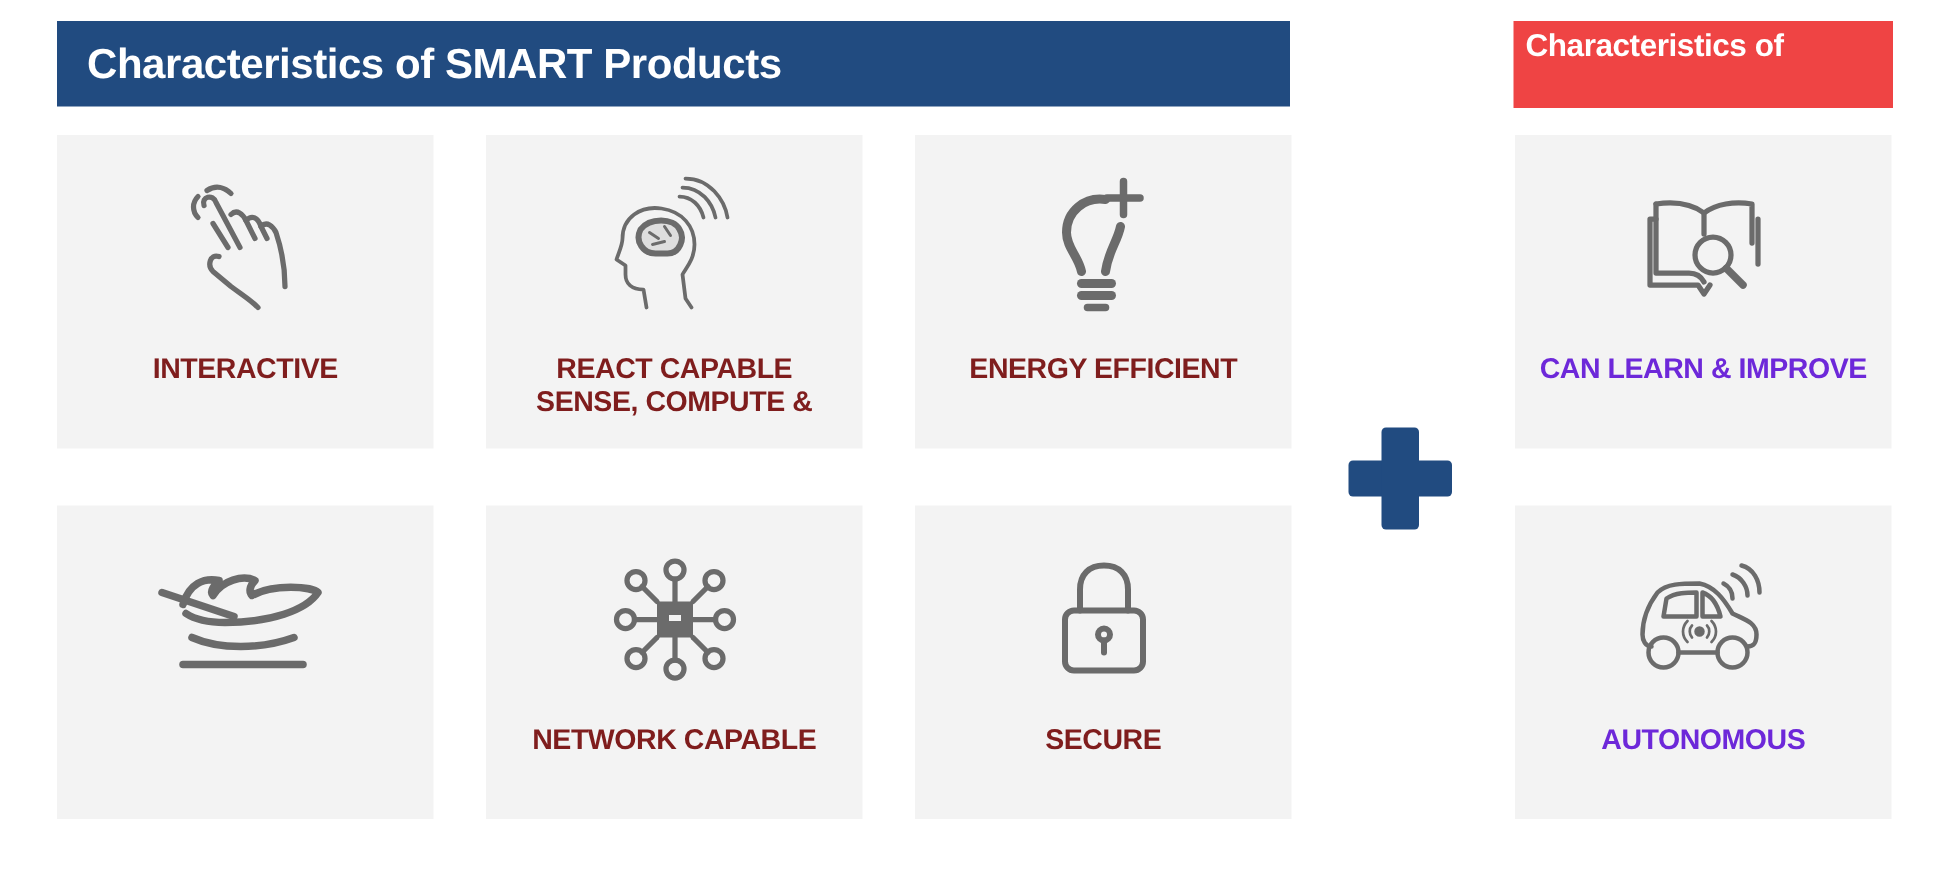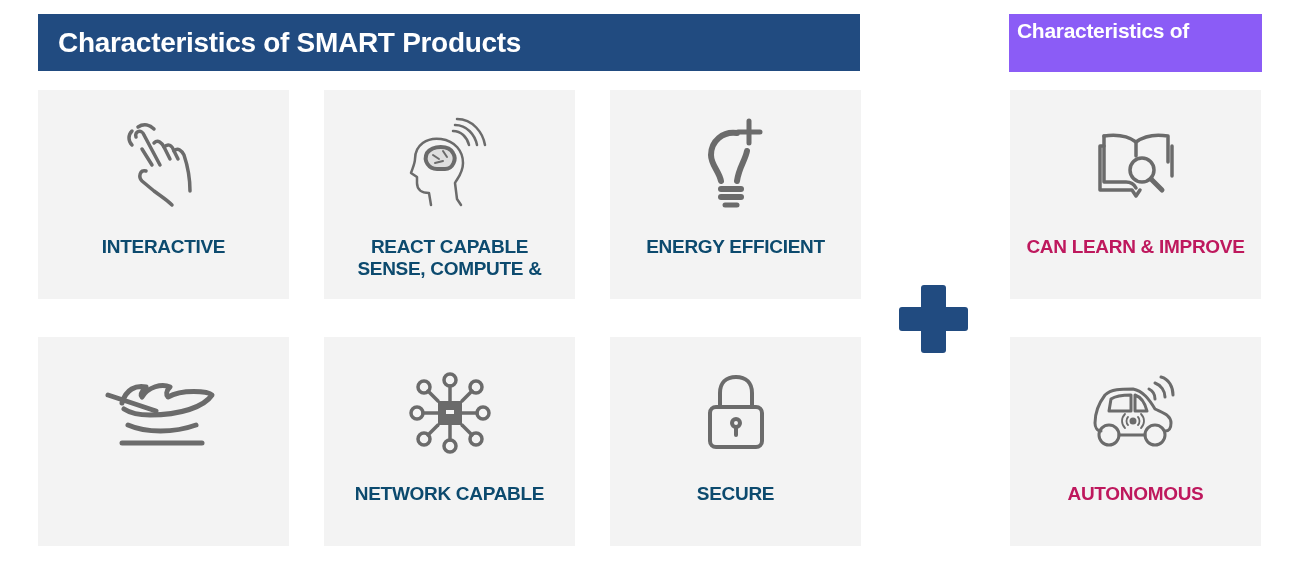--- a/index.html
+++ b/index.html
@@ -2,30 +2,30 @@
 <html><head>
 <meta charset="utf-8">
 <style>
   html, body { margin:0; padding:0; background:#ffffff; }
   body { width:1300px; height:582px; position:relative; overflow:hidden;
          font-family:"Liberation Sans", "DejaVu Sans", sans-serif; }
   .hdr { position:absolute; color:#fff; font-weight:bold; box-sizing:border-box; }
   .hdr-smart { left:38px; top:14px; width:822px; height:57px; background:#214b80;
                padding-left:20px; display:flex; align-items:center; font-size:28px;
                letter-spacing:-0.3px; transform-origin:left; }
-  .hdr-intel { left:1009px; top:14px; width:253px; height:58px; background:#8b5cf6;
+  .hdr-intel { left:1009px; top:14px; width:253px; height:58px; background:#ef4444;
                padding:6px 0 0 8px; font-size:21px; line-height:22px; letter-spacing:-0.3px; }
   .card { position:absolute; width:251px; height:209px; background:#f3f3f3;
           display:flex; flex-direction:column; align-items:center; }
   .card .icon { position:absolute; top:26px; left:50%; transform:translateX(-50%);
                 width:100px; height:100px; display:flex; align-items:center; justify-content:center; }
   .card .lbl { position:absolute; left:0; right:0; text-align:center; font-weight:bold;
                font-size:19px; line-height:22px; letter-spacing:-0.3px; }
-  .lbl.blue { color:#0c4a6e; }
-  .lbl.green { color:#be185d; }
+  .lbl.blue { color:#7f1d1d; }
+  .lbl.green { color:#6d28d9; }
   .plus { position:absolute; left:899px; top:285px; width:69px; height:68px; }
   .plus .h { position:absolute; left:0; top:22px; width:69px; height:24px; background:#214b80; border-radius:3px; }
   .plus .v { position:absolute; left:22px; top:0; width:25px; height:68px; background:#214b80; border-radius:3px; }
   svg { overflow:visible; }
 </style>
 </head>
 <body>
 
 <div class="hdr hdr-smart">
   <span>Characteristics of SMART Products</span>

